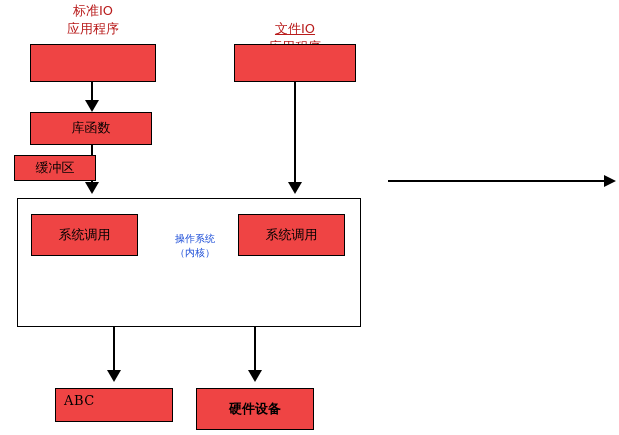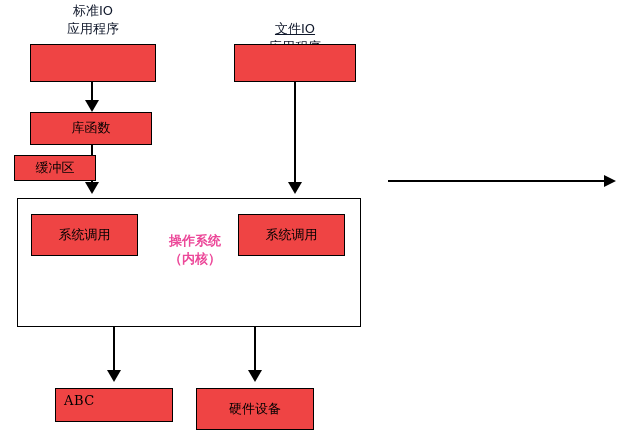--- a/index.html
+++ b/index.html
@@ -26,21 +26,21 @@
     align-items: center;
     justify-content: center;
     font-size: 13px;
     color: #000000;
     line-height: 1.25;
     text-align: center;
   }
   .label {
     position: absolute;
     font-size: 13px;
-    color: #0f172a;
+    color: #b91c1c;
     line-height: 1.35;
     white-space: pre-line;
     text-align: center;
   }
   .vline {
     position: absolute;
     background: #000000;
     width: 2px;
   }
   .hline {
@@ -70,27 +70,26 @@
     box-sizing: border-box;
     border: 1px solid #000000;
     background: #ffffff;
   }
   
   #buffer-box {
     z-index: 5;
   }
   .os-caption {
     position: absolute;
-    font-size: 13px;
-    color: #ec4899;
+    font-size: 10px;
+    color: #1d4ed8;
     line-height: 1.35;
     white-space: pre-line;
     text-align: center;
     z-index: 3;
-    font-weight: bold;
   }
   .disk-inner {
     position: relative;
     width: 100%;
     height: 100%;
   }
   .disk-abc {
     position: absolute;
     left: 8px;
     top: 4px;
@@ -151,20 +150,20 @@
   <div class="vline" style="left:254px; top:327px; height:44px;"></div>
   <div class="arrowhead-down" style="left:248px; top:370px;"></div>
 
   <div class="box" style="left:55px; top:388px; width:118px; height:34px;">
     <div class="disk-inner">
       <span class="disk-abc">ABC</span>
       <span class="disk-name">硬盘</span>
     </div>
   </div>
 
-  <div class="box" style="left:196px; top:388px; width:118px; height:42px;">硬件设备</div>
+  <div class="box" style="left:196px; top:388px; width:118px; height:42px;font-weight:bold;">硬件设备</div>
 
 
   <div class="hline" style="left:388px; top:180px; width:217px;"></div>
   <div class="arrowhead-right" style="left:604px; top:175px;"></div>
 
 
 </div>
 
 </body></html>

